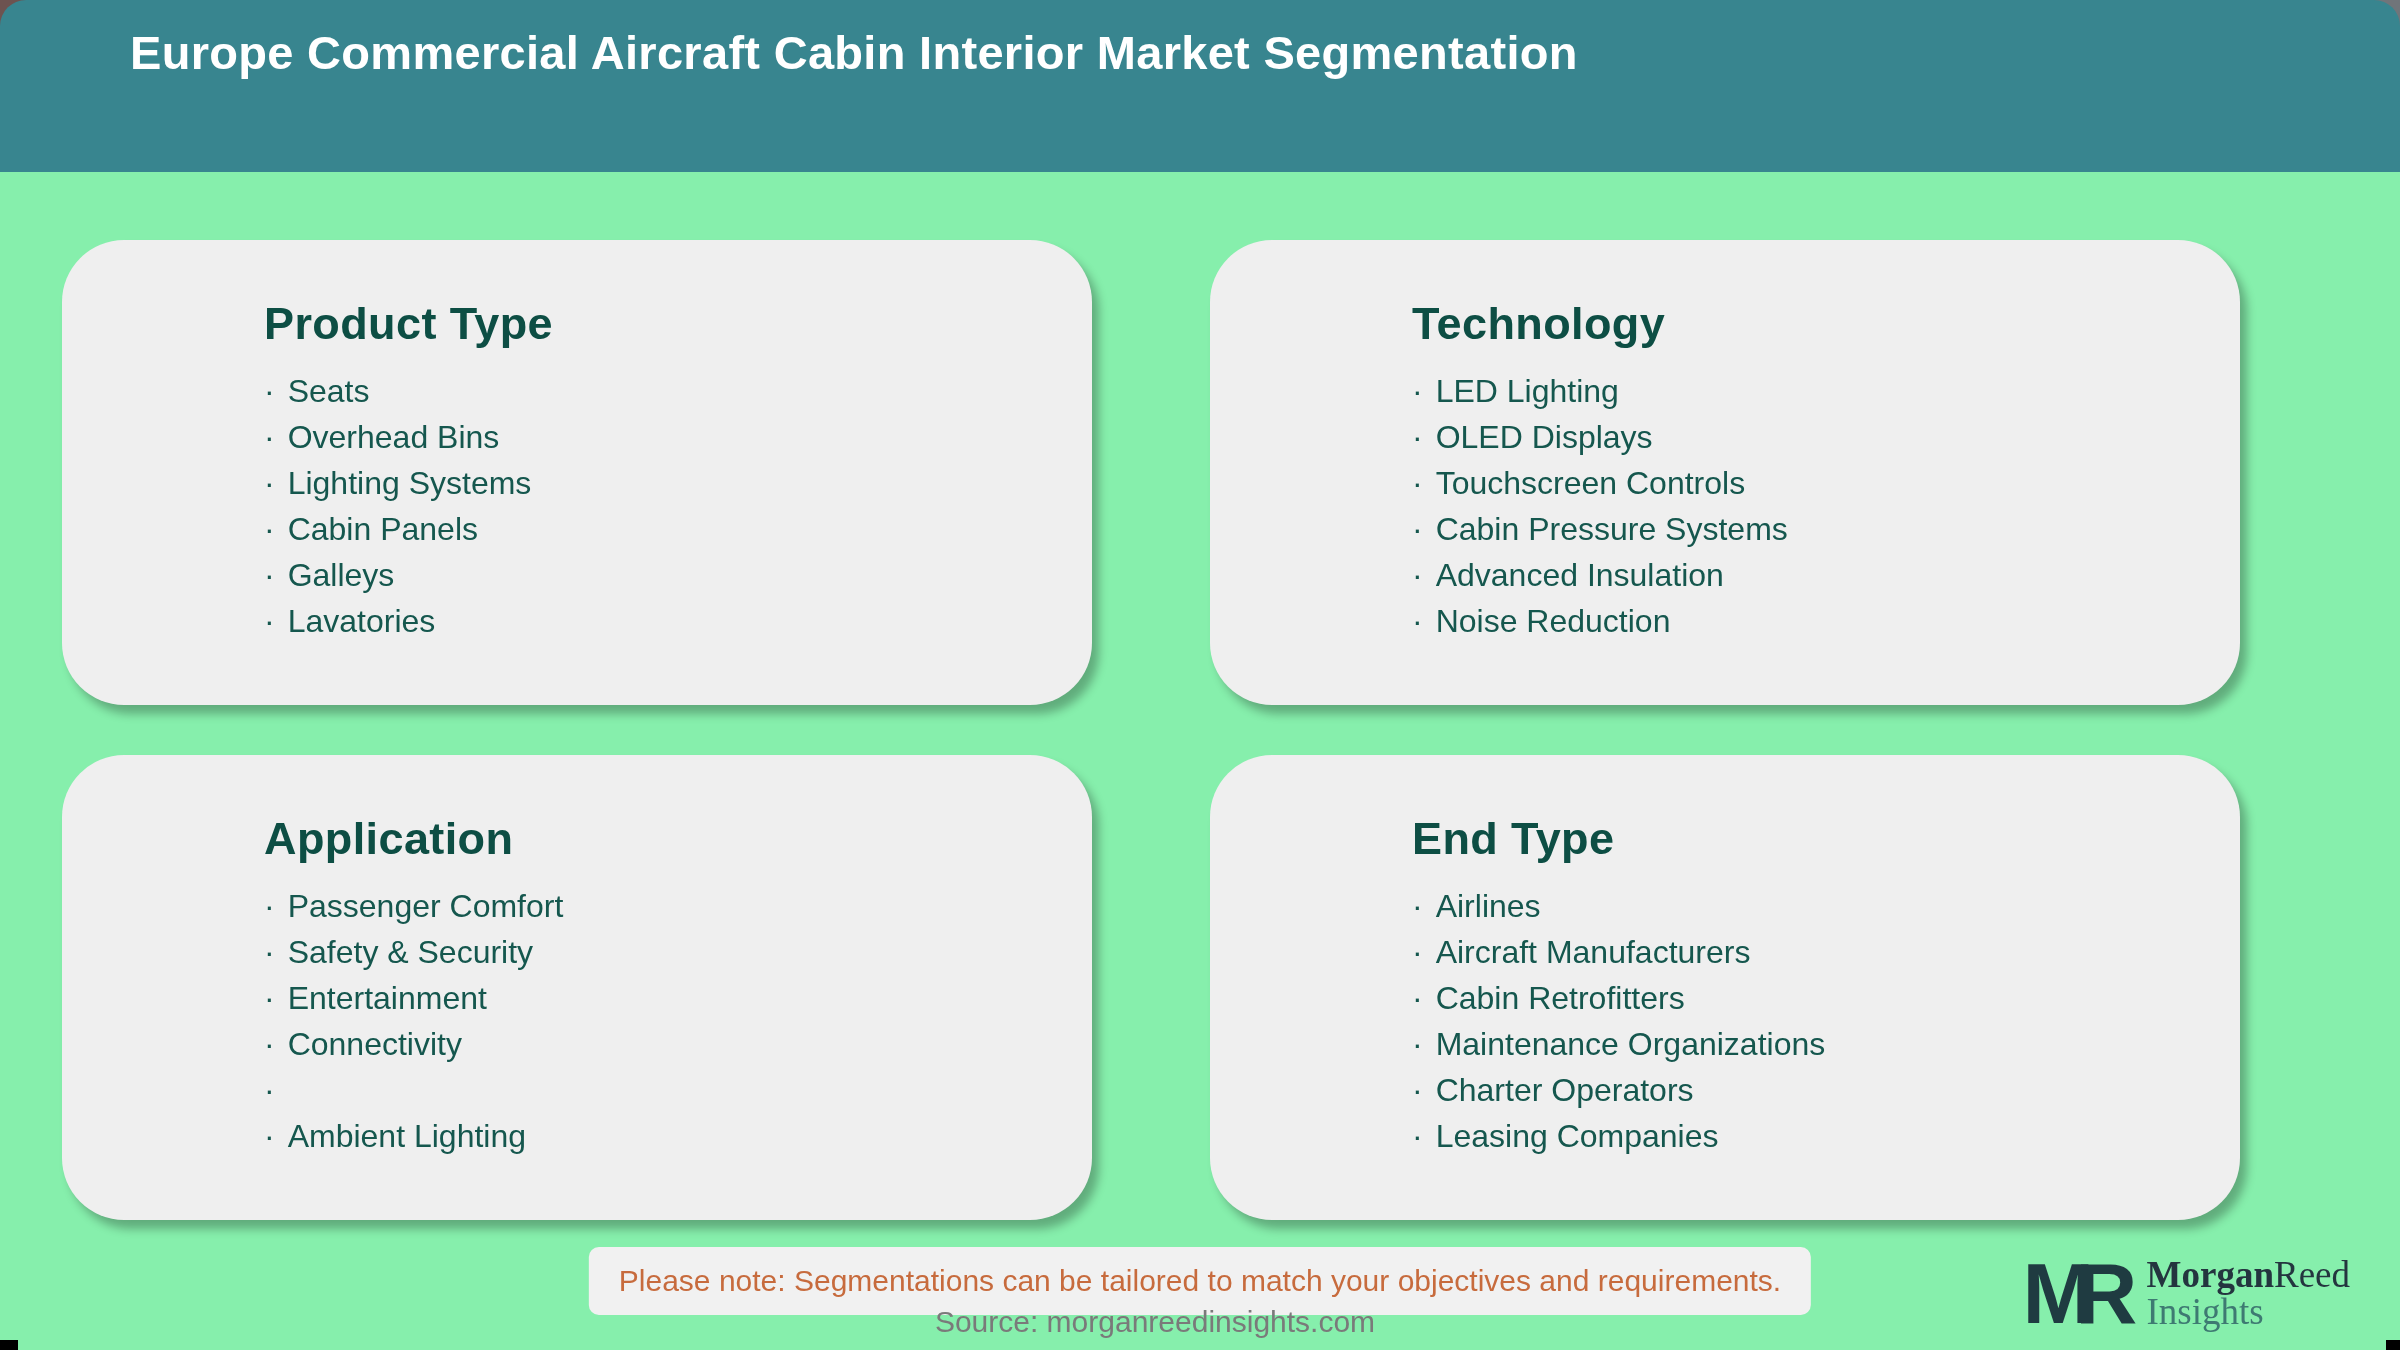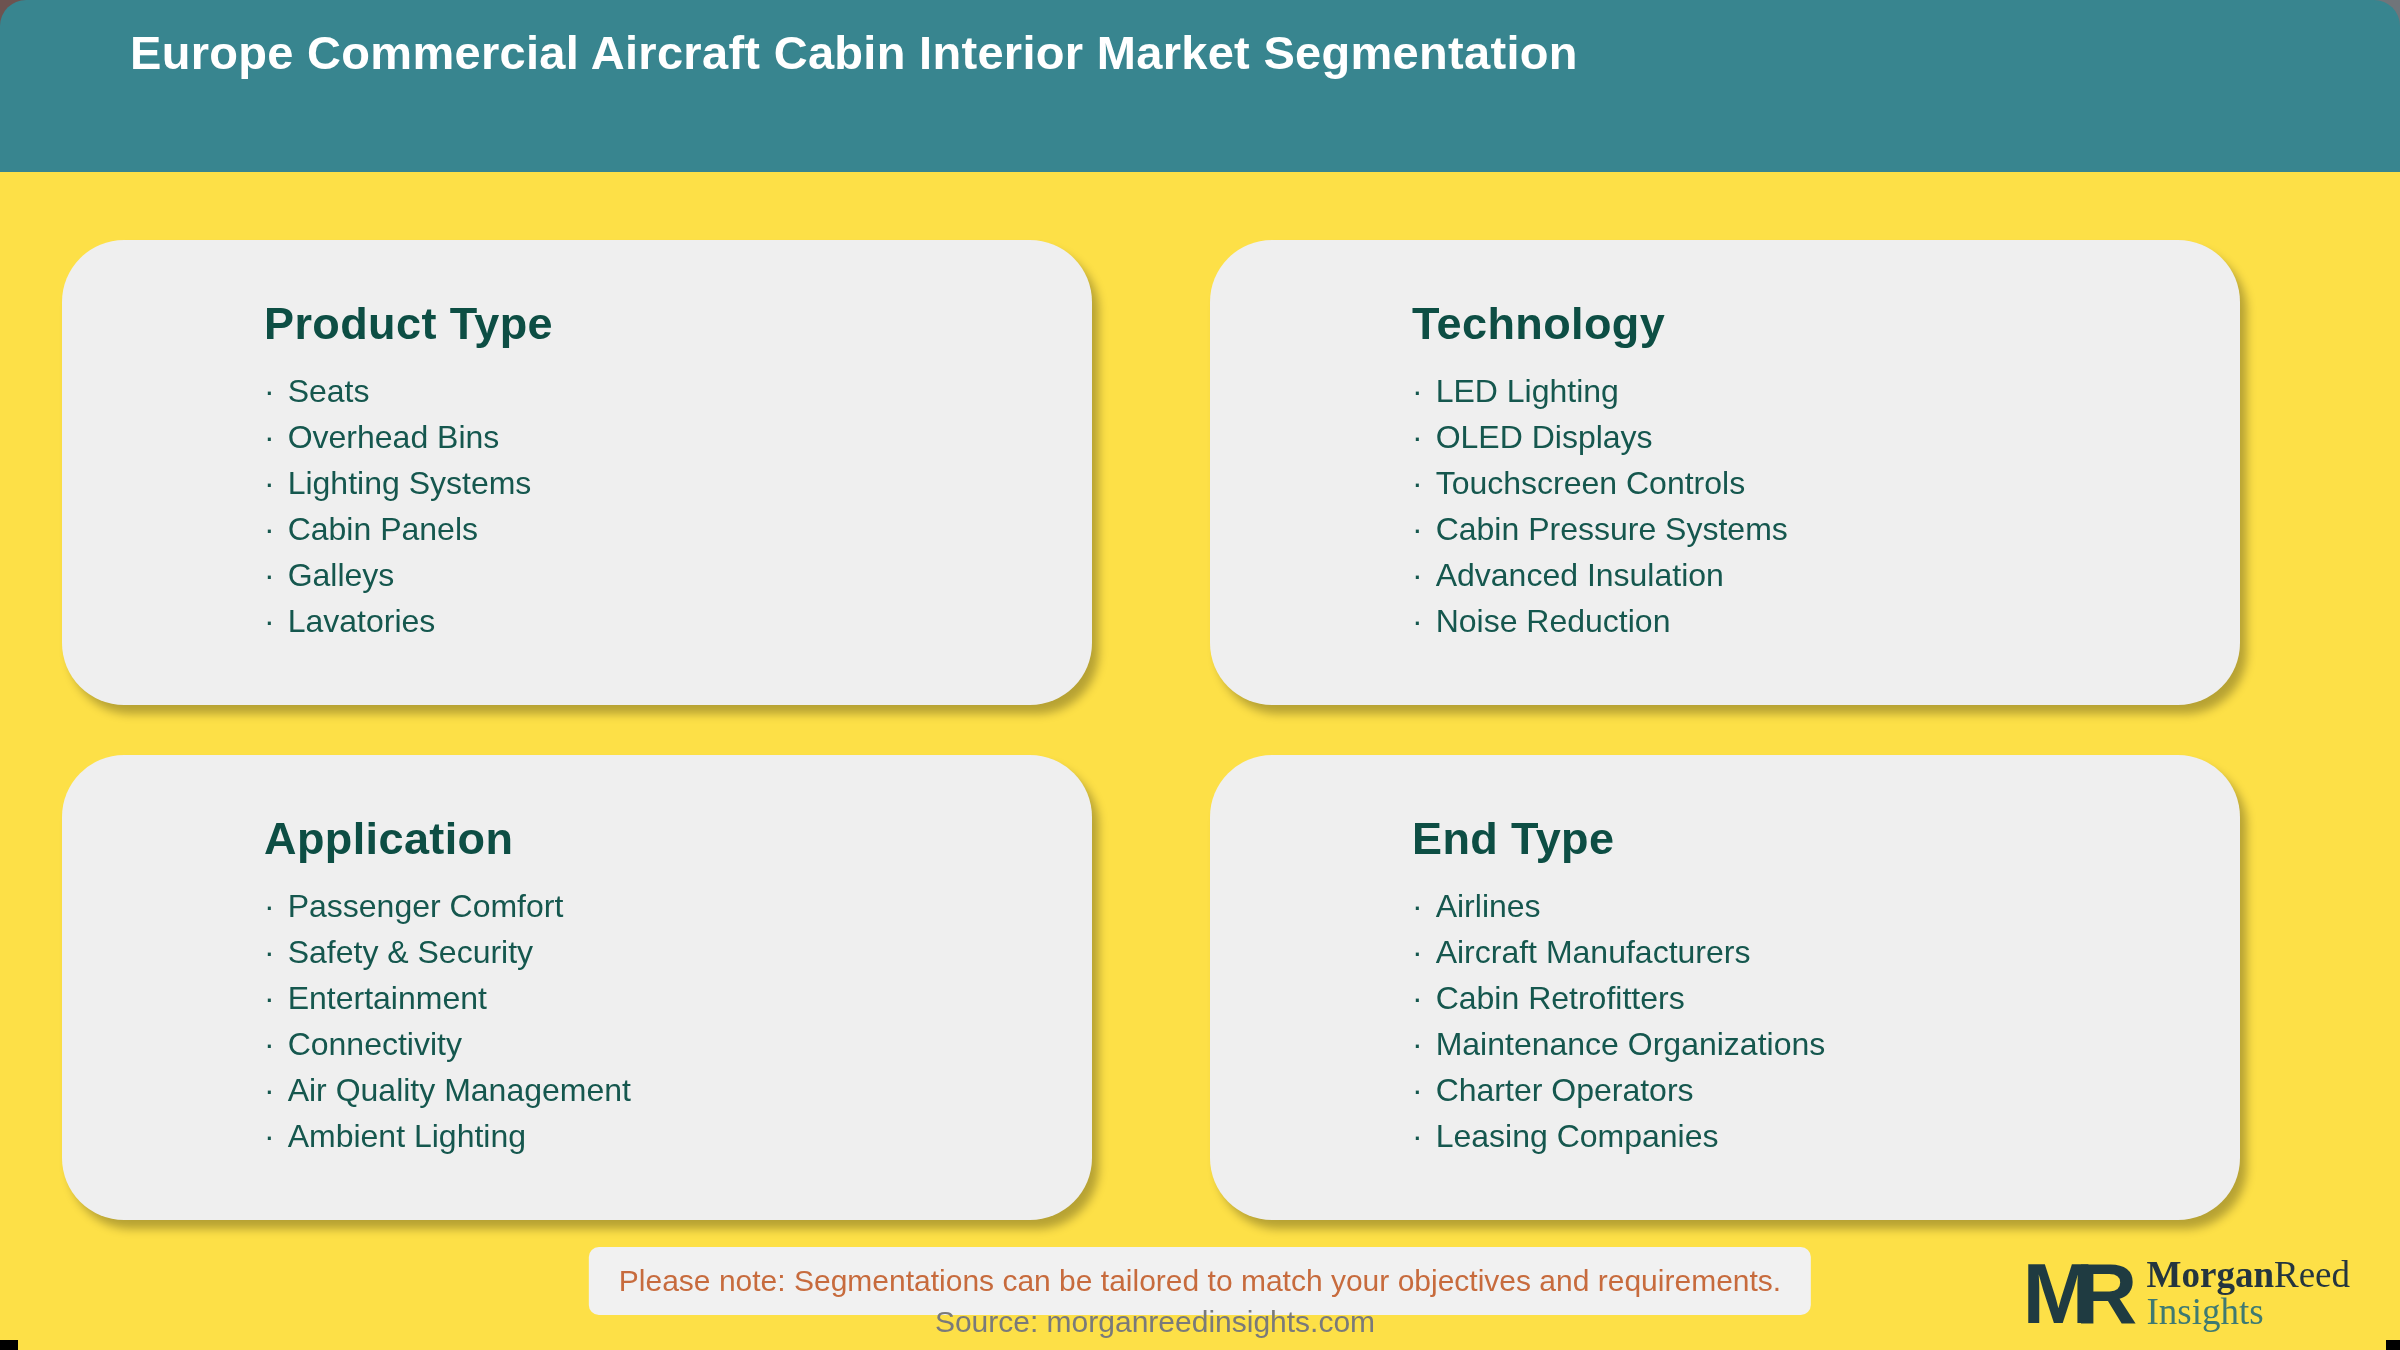--- a/index.html
+++ b/index.html
@@ -1,17 +1,17 @@
 <!DOCTYPE html>
 <html><head>
 <meta charset="utf-8">
 <style>
   html,body{margin:0;padding:0;background:#ffffff;}
   .canvas{
-    position:relative;width:2400px;height:1350px;background:#fde047;overflow:hidden;
+    position:relative;width:2400px;height:1350px;background:#86efac;overflow:hidden;
     font-family:"Liberation Sans",sans-serif;
   }
   
   .corner-artifact{position:absolute;width:34px;height:34px;z-index:0;}
   .corner-artifact.tl{top:0;left:0;background:#6d5350;}
   .corner-artifact.tr{top:0;right:0;background:#70757a;}
   .corner-mark{position:absolute;bottom:0;height:10px;background:#000;z-index:5;}
   .corner-mark.bl{left:0;width:18px;}
   .corner-mark.br{right:0;width:14px;}
 
@@ -174,21 +174,20 @@
             <span>Entertainment</span>
           </li>
 
           <li>
             <span class="bullet">·</span>
             <span>Connectivity</span>
           </li>
 
           <li>
             <span class="bullet">·</span>
-            <span>Air Quality Management</span>
           </li>
 
           <li>
             <span class="bullet">·</span>
             <span>Ambient Lighting</span>
           </li>
         </ul>
     </section>
 
     <section class="card">

